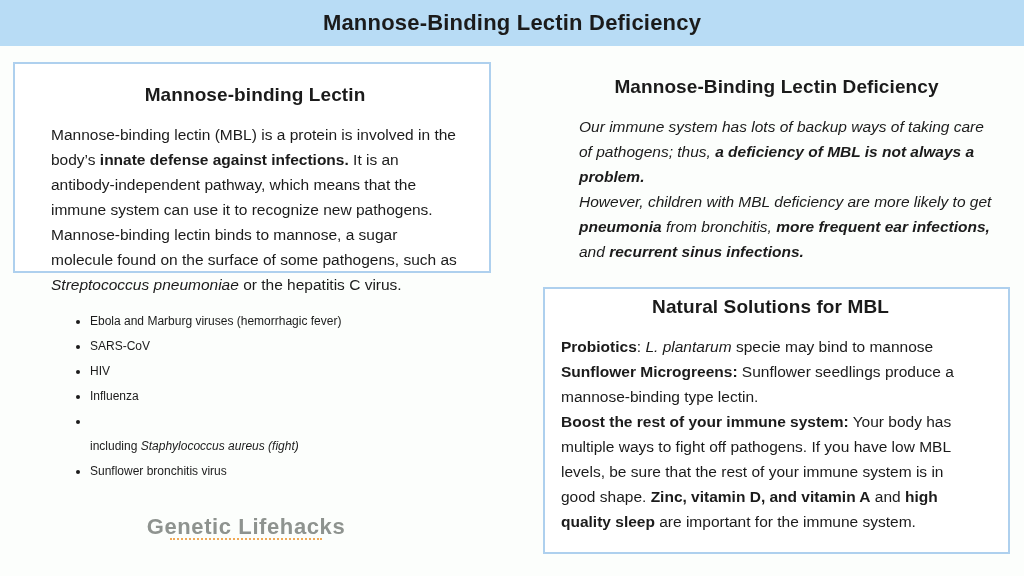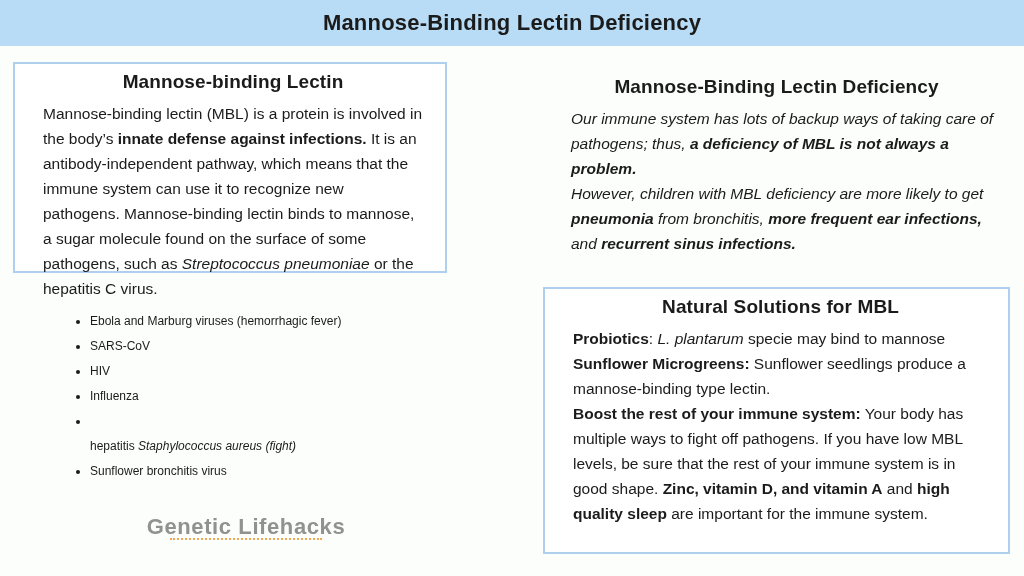--- a/index.html
+++ b/index.html
@@ -28,48 +28,48 @@
     display:flex;align-items:center;justify-content:center;
   }
   .header .title{
     font-size:22px;font-weight:bold;margin:0;letter-spacing:0.2px;
   }
 
   h2.sec{
     font-size:19px;font-weight:bold;margin:0;text-align:center;letter-spacing:0.1px;
   }
   .body-text{
-    font-size:15.5px;line-height:25px;margin:8px;
+    font-size:15.5px;line-height:25px;margin:16px;
   }
 
   .mbl-box{
-    position:absolute;left:13px;top:62px;width:434px;height:211px;
+    position:absolute;left:13px;top:62px;width:478px;height:211px;
     border:2px solid var(--box-border);background:#ffffff;
-    padding:7px 14px 0 20px;
+    padding:20px 14px 0 20px;
   }
   .mbl-box h2.sec{margin-bottom:3px;}
 
   .pathogens{
     position:absolute;left:13px;top:288px;width:466px;
   }
   .pathogens ul{
     margin:21px 0 0 59px;padding:0 0 0 18px;
     font-size:12px;line-height:25px;
   }
 
   .deficiency{
     position:absolute;left:543px;top:76px;width:467px;
   }
   .deficiency h2.sec{margin-bottom:5px;}
   .deficiency .body-text{padding-left:20px;font-style:italic;}
 
   .solutions-box{
     position:absolute;left:543px;top:287px;width:467px;height:267px;
     border:2px solid var(--box-border);background:#ffffff;
-    padding:7px 12px 0 20px;
+    padding:7px 12px 0 0;
   }
   .solutions-box h2.sec{margin-bottom:3px;}
 
   .logo{
     position:absolute;left:13px;top:517px;width:466px;
     text-align:center;
   }
   .logo-name{
     font-size:22px;font-weight:bold;color:var(--logo-gray);
     letter-spacing:0.6px;line-height:20px;
@@ -99,21 +99,21 @@
   <h2 class="sec">Mannose-Binding Lectin Deficiency</h2>
   <p class="body-text"><span>Our immune system has lots of backup ways of taking care of pathogens; thus, </span><span class="b">a deficiency of MBL is not always a problem.</span><br><span>However, children with MBL deficiency are more likely to get </span><span class="b">pneumonia</span><span> from bronchitis, </span><span class="b">more frequent ear infections,</span><span>  and </span><span class="b">recurrent sinus infections.</span></p>
 </div>
 
 <div class="pathogens">
   <ul>
       <li><span>Ebola and Marburg viruses (hemorrhagic fever)</span></li>
       <li><span>SARS-CoV</span></li>
       <li><span>HIV</span></li>
       <li><span>Influenza</span></li>
-      <li><br><span>hepatitis </span><span class="i">Staphylococcus aureus (fight)</span></li>
+      <li><br><span>including </span><span class="i">Staphylococcus aureus (fight)</span></li>
       <li><span>Sunflower bronchitis virus</span></li>
     </ul>
 </div>
 
 <div class="solutions-box">
   <h2 class="sec">Natural Solutions for MBL</h2>
   <p class="body-text"><span class="b">Probiotics</span><span>: </span><span class="i">L. plantarum</span><span> specie may bind to mannose</span><br><span class="b">Sunflower Microgreens:</span><span> Sunflower seedlings produce a mannose-binding type lectin.</span><br><span class="b">Boost the rest of your immune system:</span><span> Your body has multiple ways to fight off pathogens. If you have low MBL levels, be sure that the rest of your immune system is in good shape. </span><span class="b">Zinc, vitamin D, and vitamin A</span><span> and </span><span class="b">high quality sleep</span><span> are important for the immune system.</span></p>
 </div>
 
 <div class="logo">

